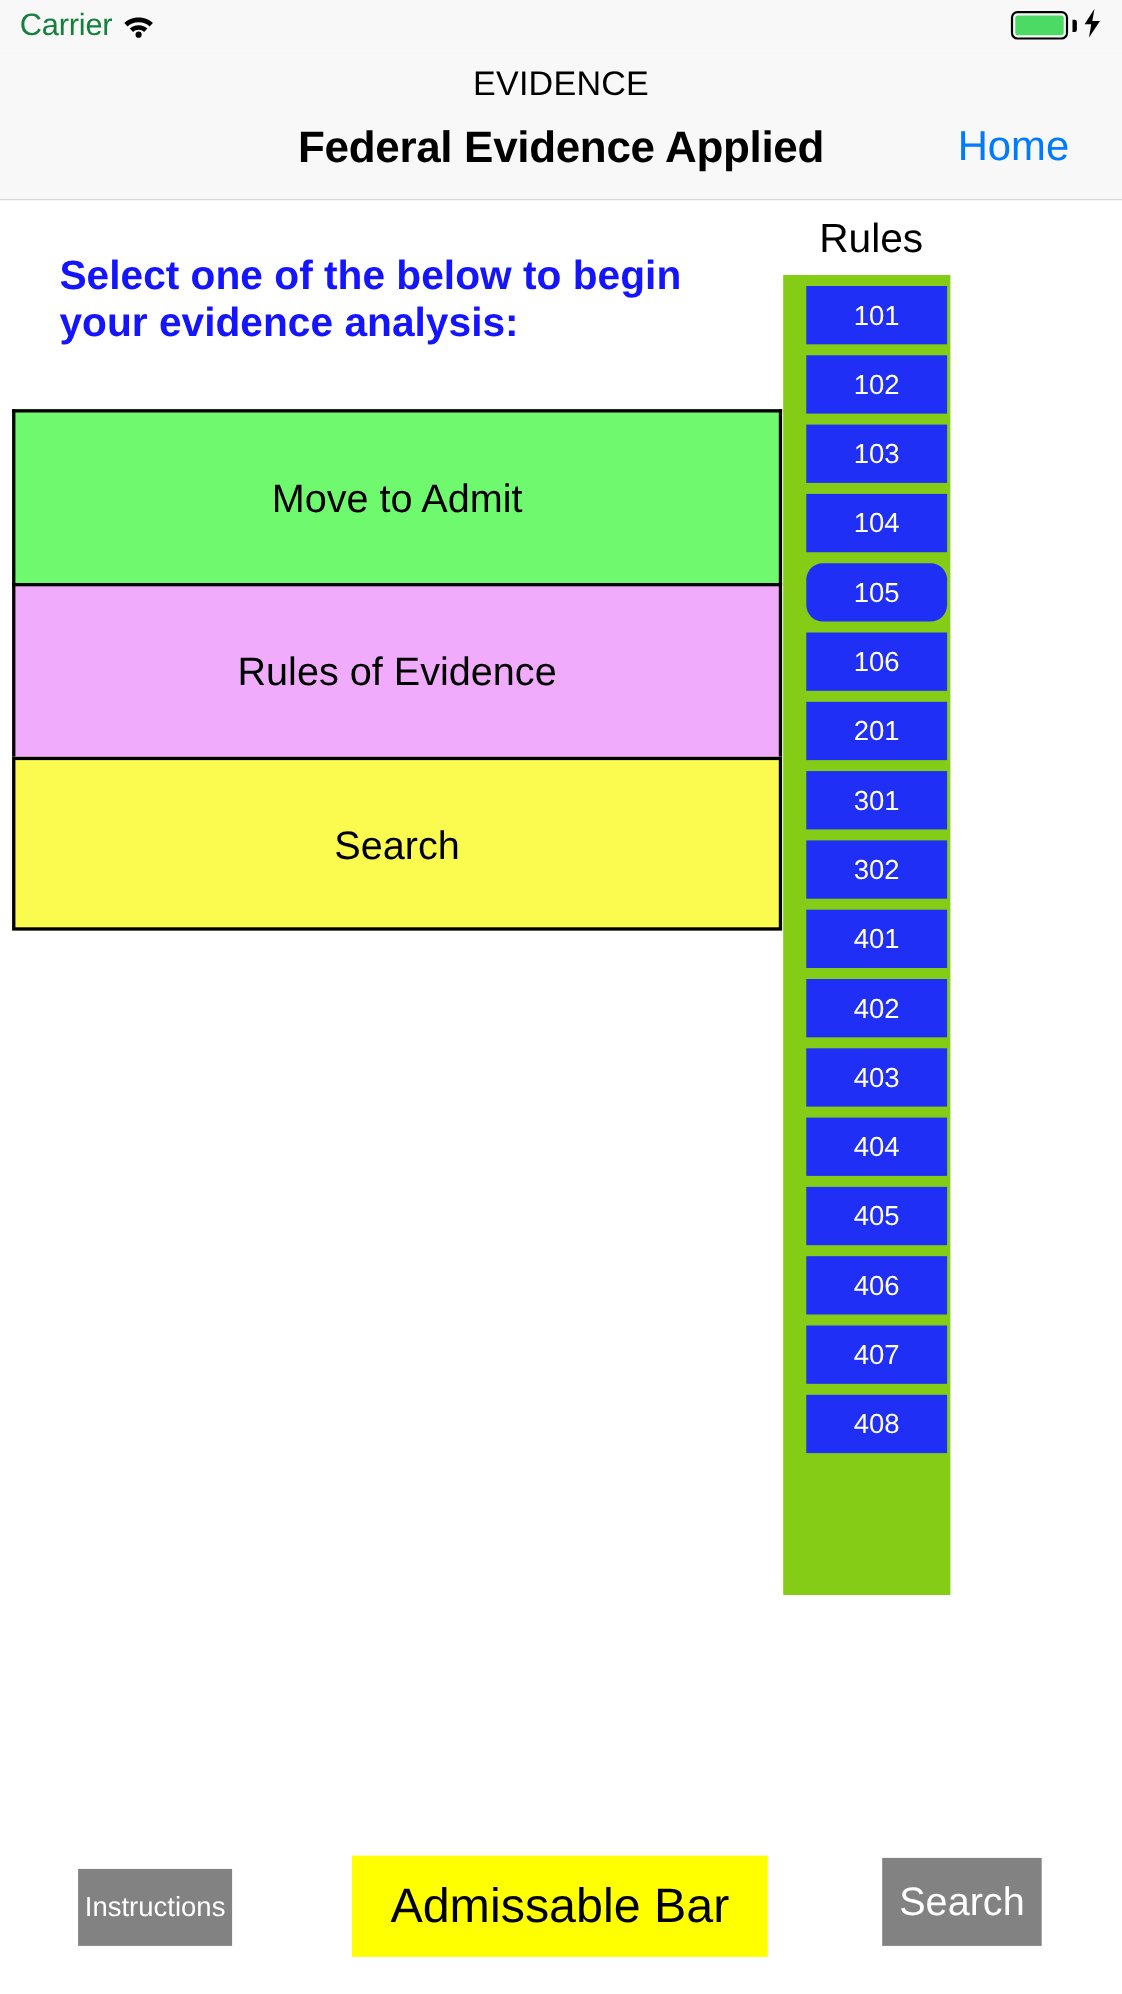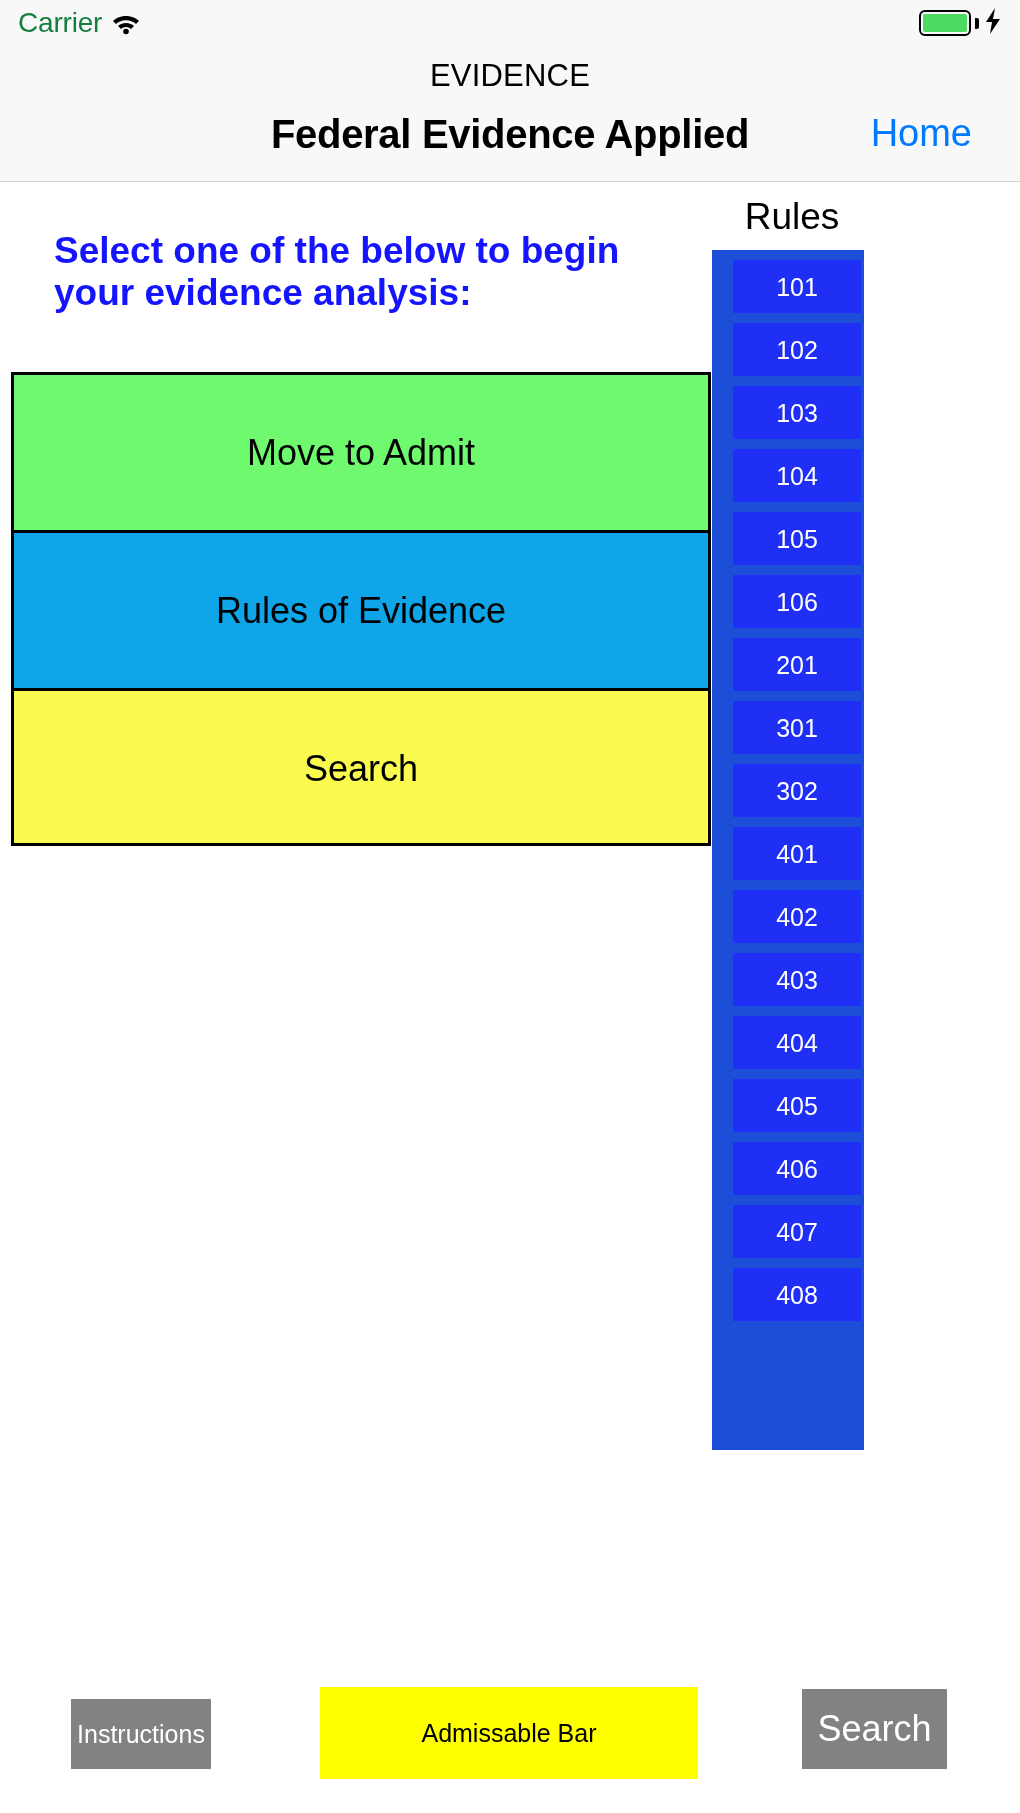--- a/index.html
+++ b/index.html
@@ -215,21 +215,21 @@
     color: #ffffff;
     font-size: 25px;
   }
   #admissable-bar-button {
     left: 320px;
     top: 0;
     width: 378px;
     height: 92px;
     background: #ffff00;
     color: #000000;
-    font-size: 25px;
+    font-size: 44px;
   }
   #search-bar-button {
     left: 802px;
     top: 2px;
     width: 145px;
     height: 80px;
     background: #828282;
     color: #ffffff;
     font-size: 36px;
   }
@@ -268,31 +268,31 @@
     <span id="home-link" style="color: rgb(0, 122, 255);">Home</span>
   </div>
 </div>
 
 <div id="content">
 
   <div id="prompt-text" style="color: rgb(20, 20, 255);">Select one of the below to begin your evidence analysis:</div>
 
   <div id="action-stack">
     <button class="action-btn" style="background: rgb(111, 249, 111);">Move to Admit</button>
-    <button class="action-btn" style="background: #0ea5e9;">Rules of Evidence</button>
+    <button class="action-btn" style="background: #f0abfc;">Rules of Evidence</button>
     <button class="action-btn" style="background: rgb(251, 251, 79);">Search</button>
   </div>
 
   <div id="rules-title">Rules</div>
-  <div id="rules-panel" style="background: #1d4ed8; padding-left: 18px;">
+  <div id="rules-panel" style="background: #84cc16; padding-left: 18px;">
       <button class="rule-btn" style="background: rgb(31, 47, 245);">101</button>
       <button class="rule-btn" style="background: rgb(31, 47, 245);">102</button>
       <button class="rule-btn" style="background: rgb(31, 47, 245);">103</button>
       <button class="rule-btn" style="background: rgb(31, 47, 245);">104</button>
-      <button class="rule-btn" style="background: rgb(31, 47, 245);">105</button>
+      <button class="rule-btn" style="background: rgb(31, 47, 245); border-radius: 15px;">105</button>
       <button class="rule-btn" style="background: rgb(31, 47, 245);">106</button>
       <button class="rule-btn" style="background: rgb(31, 47, 245);">201</button>
       <button class="rule-btn" style="background: rgb(31, 47, 245);">301</button>
       <button class="rule-btn" style="background: rgb(31, 47, 245);">302</button>
       <button class="rule-btn" style="background: rgb(31, 47, 245);">401</button>
       <button class="rule-btn" style="background: rgb(31, 47, 245);">402</button>
       <button class="rule-btn" style="background: rgb(31, 47, 245);">403</button>
       <button class="rule-btn" style="background: rgb(31, 47, 245);">404</button>
       <button class="rule-btn" style="background: rgb(31, 47, 245);">405</button>
       <button class="rule-btn" style="background: rgb(31, 47, 245);">406</button>

